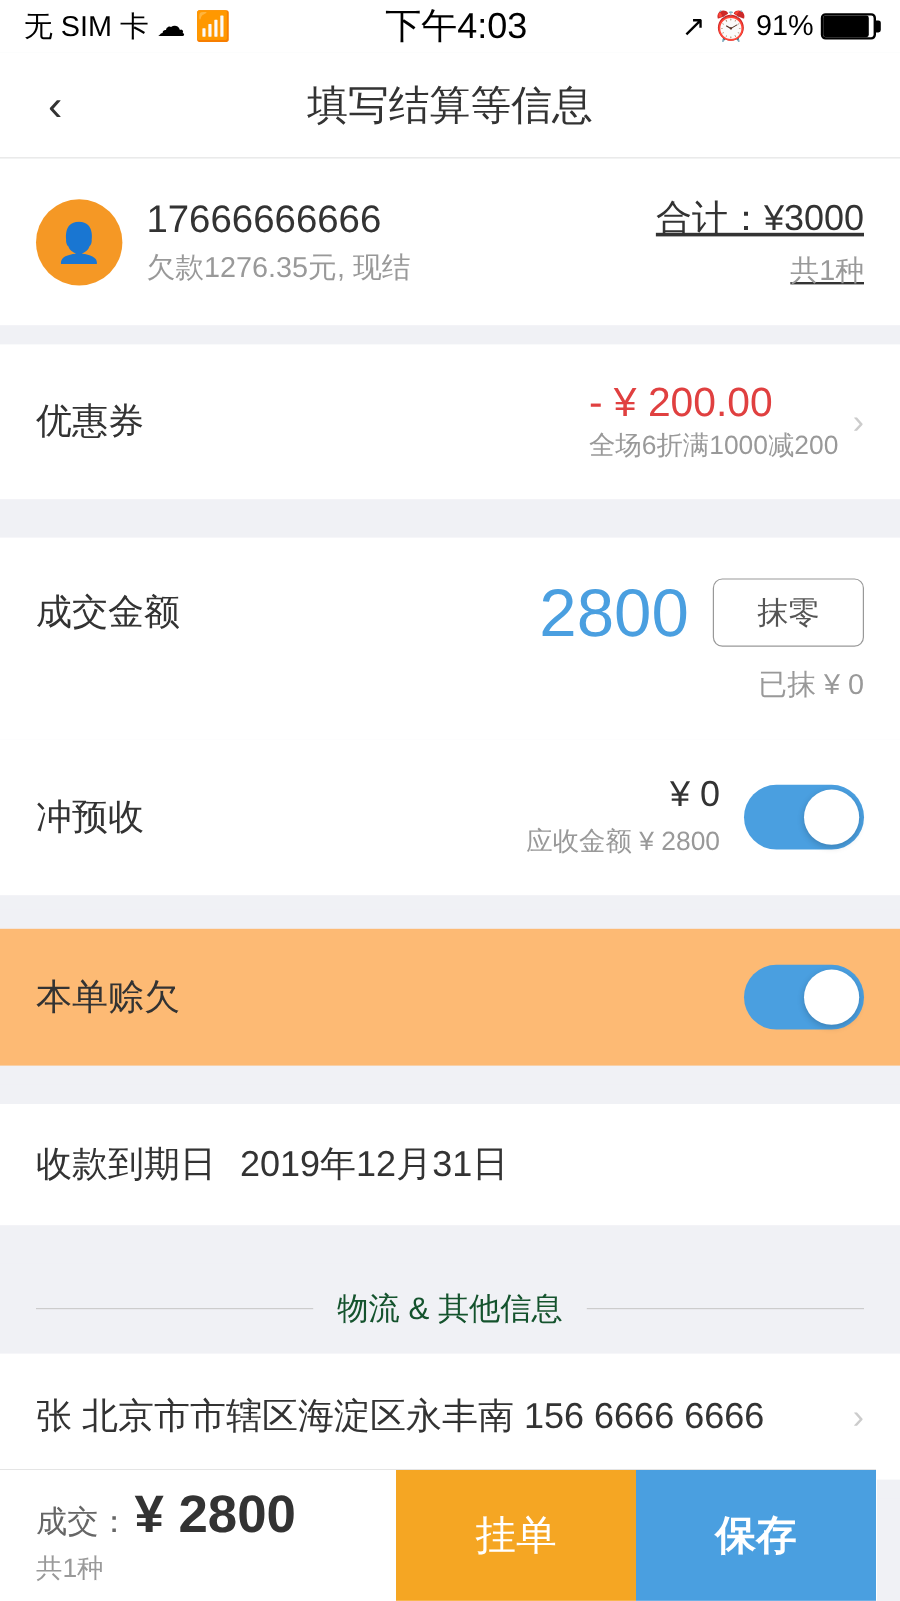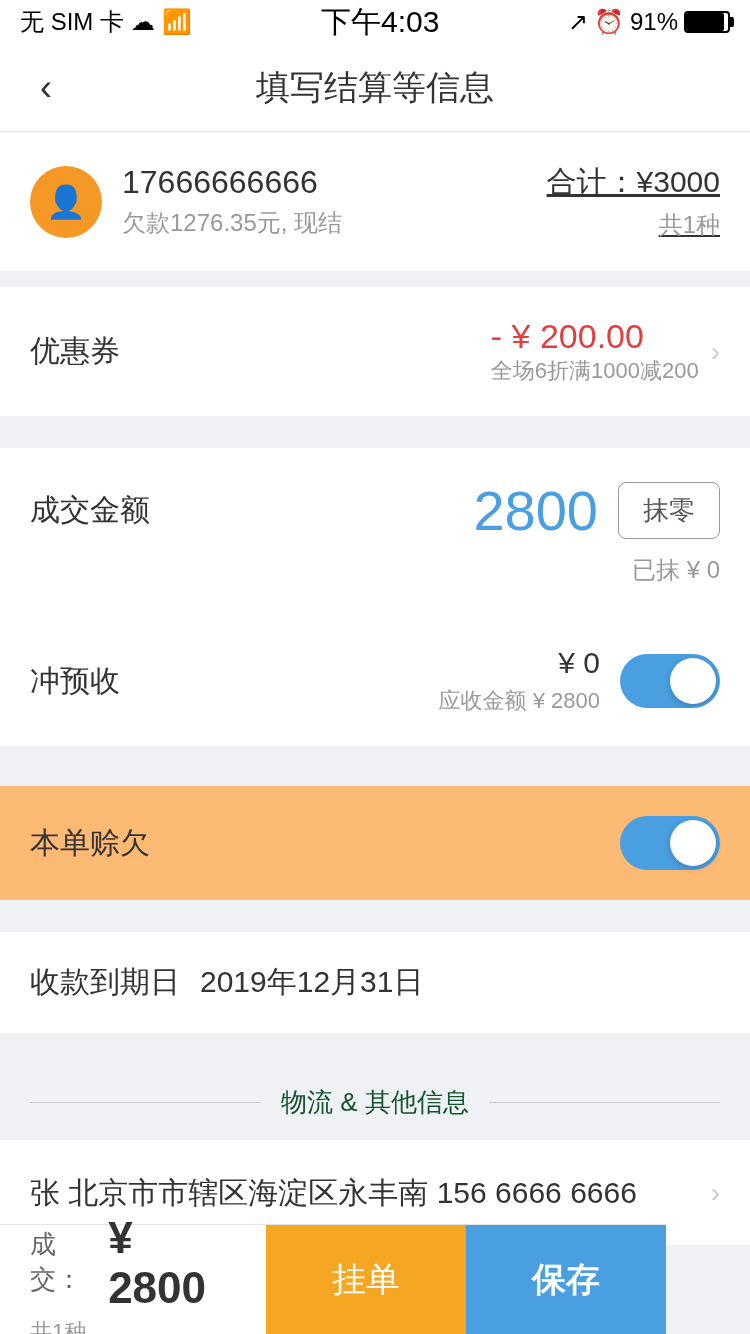--- a/index.html
+++ b/index.html
@@ -123,33 +123,33 @@
       align-items: center;
       justify-content: space-between;
       margin-bottom: 10px;
     }
     .amount-label { font-size: 30px; color: #333; }
     .amount-right { display: flex; align-items: center; gap: 20px; }
     .amount-value { font-size: 56px; color: #4a9fe0; font-weight: 500; }
     .round-btn {
       border: 1.5px solid #999;
       border-radius: 8px;
-      padding: 10px 24px;
+      padding: 10px 36px;
       font-size: 26px;
       color: #555;
       background: #fff;
       cursor: pointer;
     }
     .amount-erased { font-size: 24px; color: #999; text-align: right; }
 
     
     .precollect-section {
       background: #fff;
       padding: 30px;
-      margin-bottom: 24px;
+      margin-bottom: 12px;
     }
     .precollect-row {
       display: flex;
       align-items: center;
       justify-content: space-between;
     }
     .precollect-label { font-size: 30px; color: #333; }
     .precollect-right { display: flex; align-items: center; gap: 20px; }
     .precollect-amount { text-align: right; }
     .precollect-val { font-size: 30px; color: #333; }
@@ -210,21 +210,21 @@
     .address-label { font-size: 30px; color: #333; flex-shrink: 0; margin-right: 30px; }
     .address-value { font-size: 30px; color: #333; flex: 1; line-height: 1.5; }
 
     
     .bottom-gray { background: #f0f1f5; flex: 1; min-height: 200px; }
 
     
     .footer {
       position: fixed;
       bottom: 0;
-      width: 666px;
+      width: 730px;
       height: 110px;
       background: #fff;
       display: flex;
       align-items: stretch;
       border-top: 1px solid #e5e5e5;
     }
     .footer-info {
       flex: 1;
       display: flex;
       flex-direction: column;

